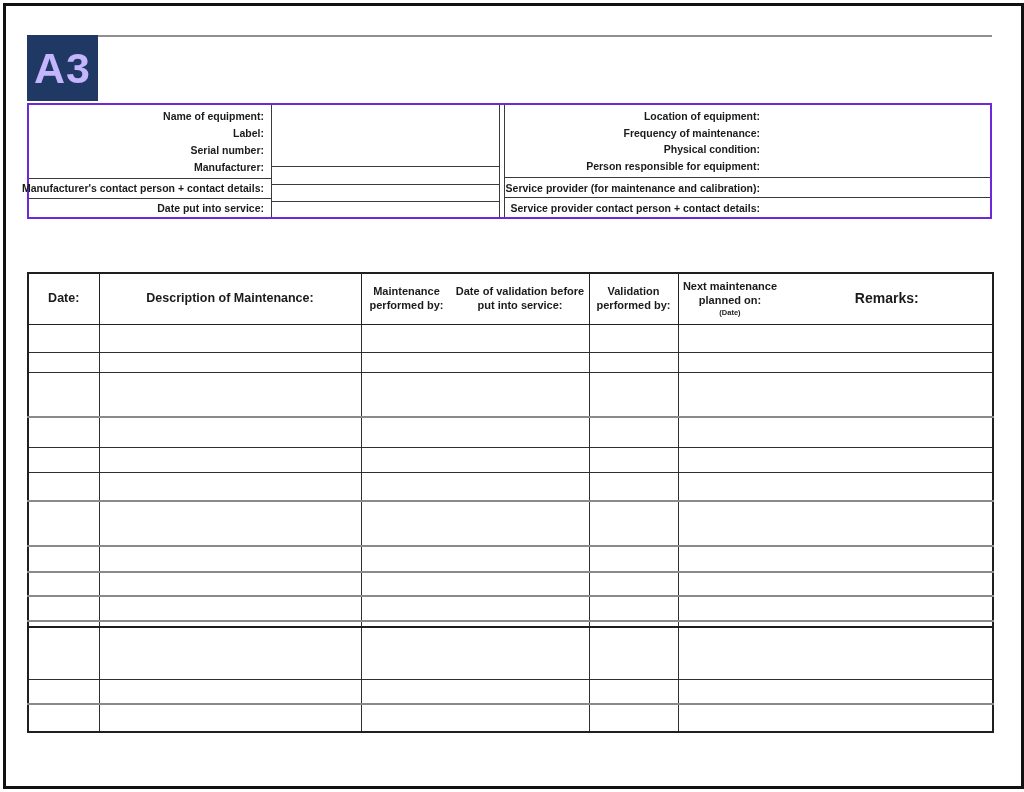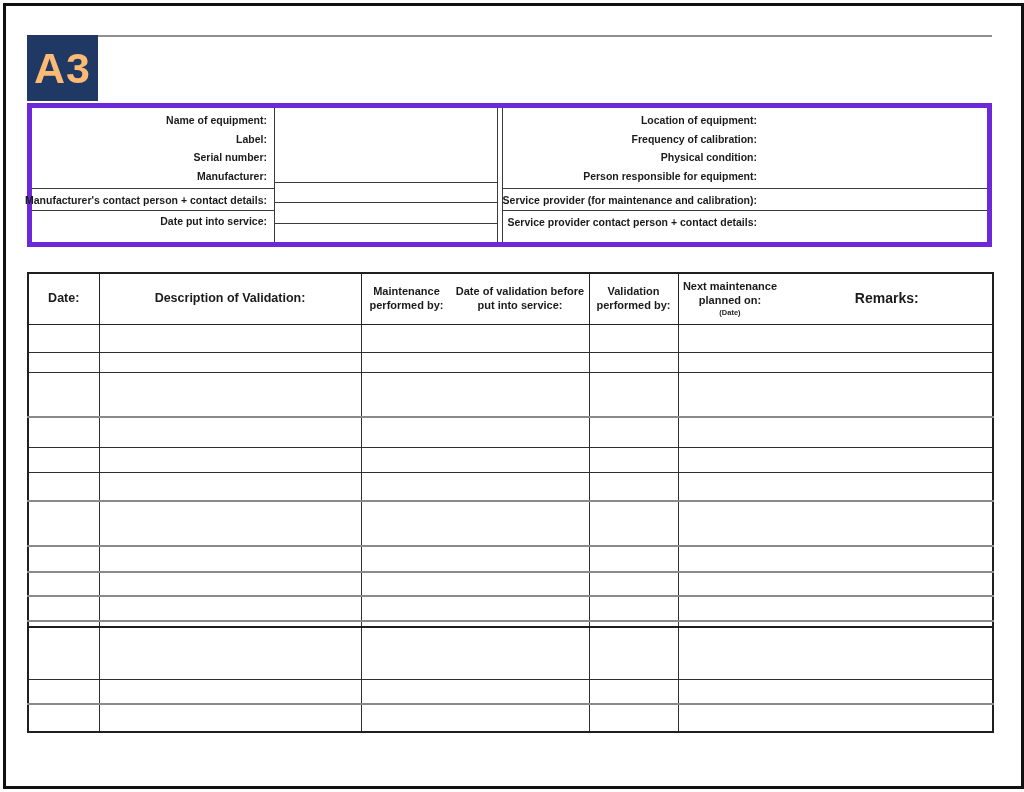--- a/index.html
+++ b/index.html
@@ -5,27 +5,27 @@
   html,body{margin:0;padding:0;background:#fff;}
   .page{position:relative;width:1024px;height:792px;background:#ffffff;
         font-family:"Liberation Sans","DejaVu Sans",sans-serif;color:#1b1b1b;overflow:hidden;}
   .page-frame{position:absolute;left:3px;top:3px;width:1015px;height:780px;
               border:3px solid #111;pointer-events:none;}
 
   
   .header-band{position:absolute;left:27px;top:35px;width:965px;height:67px;
                border-top:2px solid #8f8f8f;box-sizing:border-box;display:flex;align-items:center;}
   .code-badge{position:absolute;left:0;top:-2px;width:71px;height:66px;background:#1f3864;
-              display:flex;align-items:center;justify-content:center;color:#fdba74;
+              display:flex;align-items:center;justify-content:center;color:#c4b5fd;
               font-size:43px;font-weight:600;letter-spacing:1px;}
   .page-title{margin-left:86px;font-size:17.5px;font-weight:bold;color:#151515;}
 
   
-  .info-form{position:absolute;left:27px;top:103px;width:965px;height:144px;
-             border:5px solid #6d28d9;box-sizing:border-box;display:flex;font-size:10.5px;font-weight:bold;}
+  .info-form{position:absolute;left:27px;top:103px;width:965px;height:116px;
+             border:2px solid #6d28d9;box-sizing:border-box;display:flex;font-size:10.5px;font-weight:bold;}
   .col{display:flex;flex-direction:column;box-sizing:border-box;}
   .f-left-labels{width:243px;border-right:1px solid #3a3a3a;}
   .f-left-values{width:227px;}
   .f-divider{width:6px;border-left:1px solid #3a3a3a;border-right:1px solid #3a3a3a;}
   .f-right{flex:1;}
   .f-row{box-sizing:border-box;display:flex;align-items:center;justify-content:flex-end;
          white-space:nowrap;}
   .f-row + .f-row{border-top:1px solid #3a3a3a;}
   .f-group{height:80px;flex-direction:column;justify-content:space-evenly;align-items:flex-end;}
   .f-r2{height:22px;} .f-r3{height:22px;} .f-r4{height:21px;}
@@ -75,42 +75,42 @@
       <div class="f-row f-r2 f-val"></div>
       <div class="f-row f-r3 f-val"></div>
       <div class="f-row f-r4 f-val"></div>
     </div>
 
     <div class="col f-divider"></div>
 
     <div class="col f-right">
       <div class="f-row f-group">
         <span>Location of equipment:</span>
-        <span>Frequency of calibration:</span>
+        <span>Frequency of maintenance:</span>
         <span>Physical condition:</span>
         <span>Person responsible for equipment:</span>
       </div>
       <div class="f-row f-r2">Service provider (for maintenance and calibration):</div>
       <div class="f-row f-r3">Service provider contact person + contact details:</div>
     </div>
   </div>
 
   <div class="log-wrap">
     <table class="log">
       <colgroup>
         <col style="width:71px">
           <col style="width:262px">
           <col style="width:228px">
         <col style="width:89px">
           <col style="width:315px">
       </colgroup>
       <thead>
         <tr>
           <th><span class="lg">Date:</span></th>
-          <th><span class="lg">Description of Validation:</span></th>
+          <th><span class="lg">Description of Maintenance:</span></th>
           <th>
             <div class="split">
               <div class="part" style="width:90px">Maintenance performed by:</div>
               <div class="part" style="flex:1">Date of validation before put into service:</div>
             </div>
           </th>
           <th><span>Validation performed by:</span></th>
           <th>
             <div class="split">
               <div class="part" style="width:103px">

